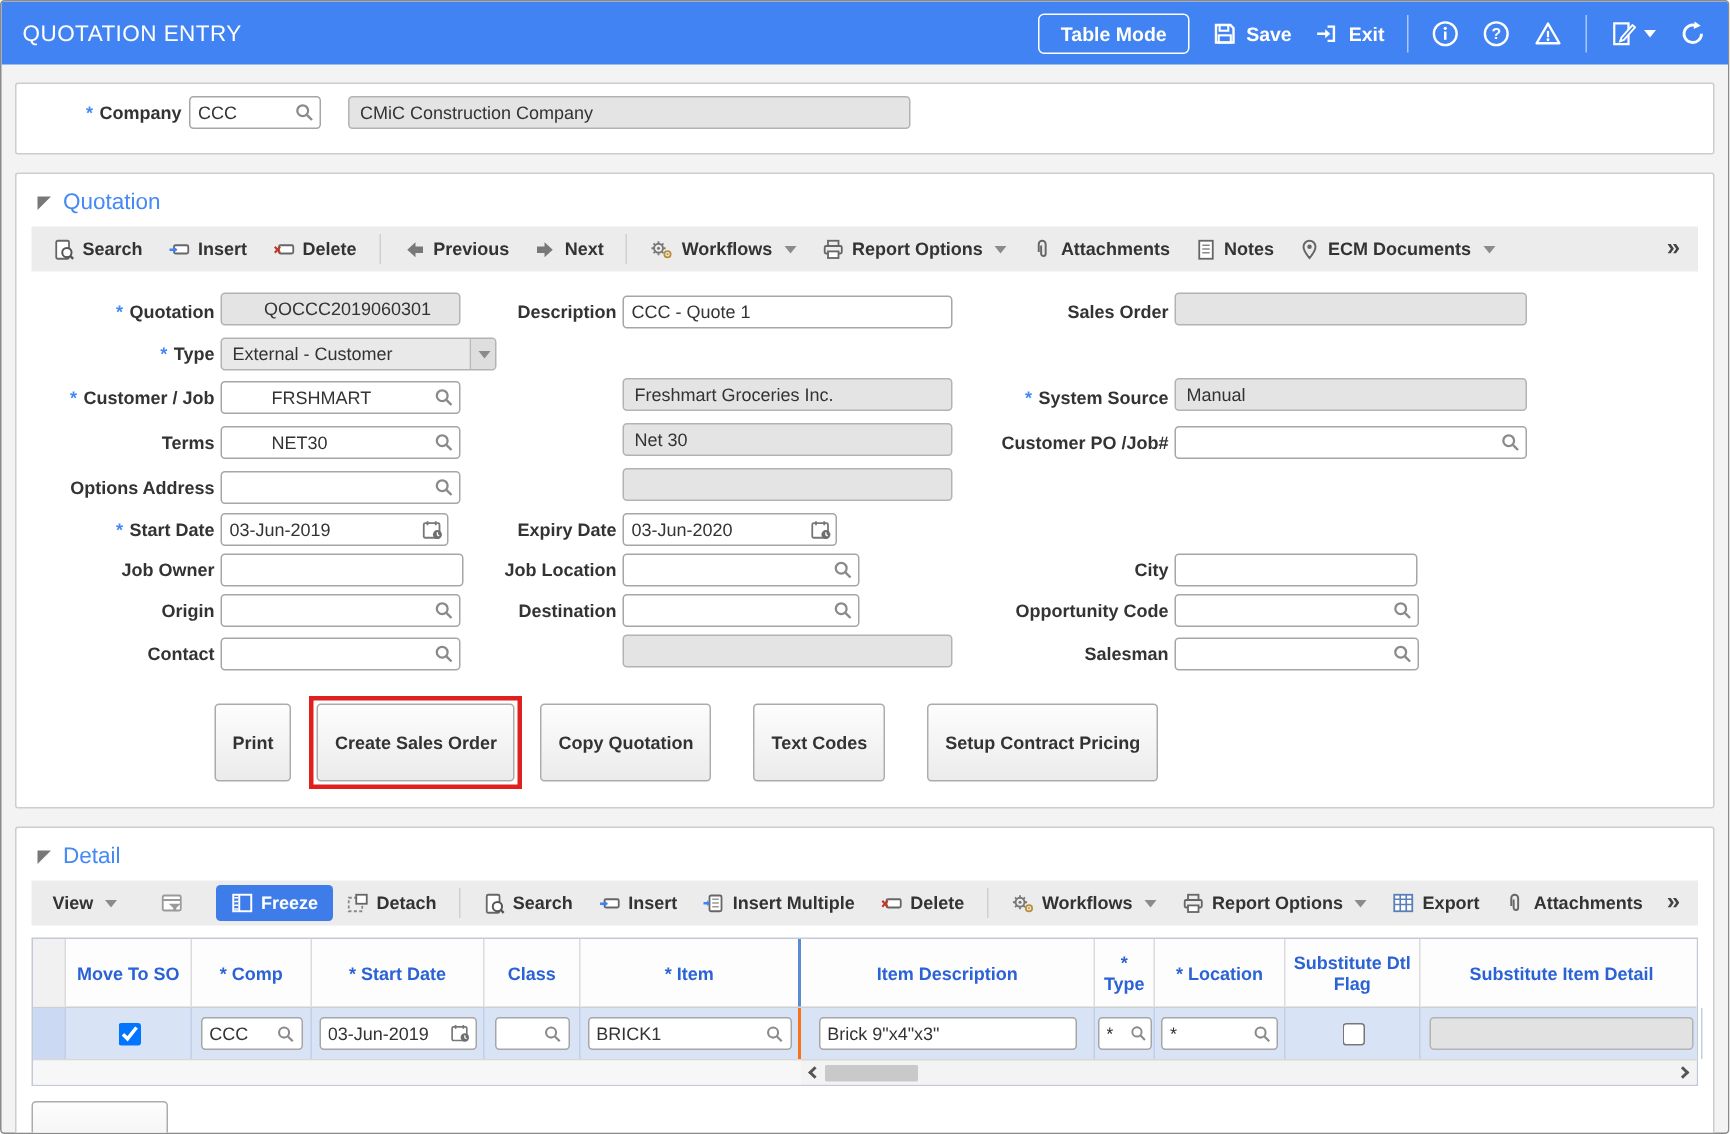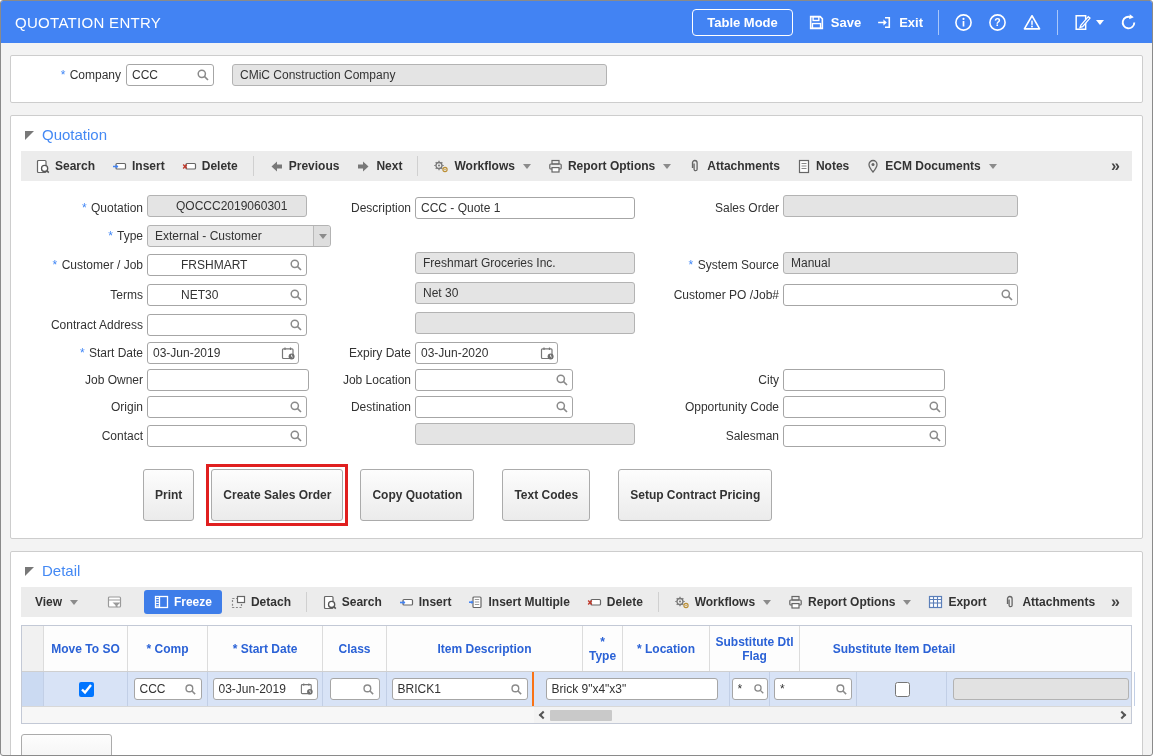--- a/index.html
+++ b/index.html
@@ -28,21 +28,21 @@
   .titem{display:flex;align-items:center;gap:5px;background:none;border:none;font-weight:bold;color:#333;font-size:12px;padding:4px 8px;cursor:pointer;font-family:inherit;white-space:nowrap;}
   .tsep{width:1px;height:20px;background:#d0d0d0;margin:0 6px;}
   .caret{width:0;height:0;border-left:4px solid transparent;border-right:4px solid transparent;border-top:5px solid #8b8b8b;margin-left:3px;}
   .tspacer{flex:1;}
   .chev{font-size:16px;font-weight:bold;color:#444;padding:2px 6px;}
   .freeze-active{background:#3e7de9;color:#fff;border-radius:3px;padding:5px 10px;}
   .ticon{display:flex;align-items:center;}
 
   
   .formgrid{display:grid;grid-template-columns:110px 172px 88px 238px 122px 236px;column-gap:4px;row-gap:5px;margin:14px 0 0 22px;align-items:center;}
-  .lbl{text-align:right;font-weight:normal;color:#333;white-space:nowrap;}
+  .lbl{text-align:right;font-weight:bold;color:#333;white-space:nowrap;}
   .req{color:#4187f6;margin-right:1px;}
   .ro{background:#e4e4e4;border:1px solid #b3b3b3;border-radius:3px;height:22px;line-height:20px;padding:0 7px;color:#333;overflow:hidden;white-space:nowrap;}
   .plain{height:22px;border:1px solid #a6a6a6;border-radius:3px;padding:0 5px;font:inherit;color:#333;outline:none;background:#fff;}
   .sfield{position:relative;display:inline-flex;align-items:center;height:22px;border:1px solid #a6a6a6;border-radius:3px;background:#fff;}
   .sfield input{border:none;outline:none;flex:1;min-width:0;padding:0 5px;font:inherit;background:transparent;color:#333;}
   .icbox{width:20px;height:100%;display:flex;align-items:center;justify-content:center;cursor:pointer;flex:none;}
   .selectbox{display:inline-flex;height:22px;border:1px solid #b3b3b3;border-radius:3px;background:#e9e9e9;align-items:center;}
   .selectbox .val{padding:0 7px;flex:1;white-space:nowrap;}
   .selectbox .dd{width:19px;align-self:stretch;border-left:1px solid #b9b9b9;display:flex;align-items:center;justify-content:center;background:#dedede;border-radius:0 3px 3px 0;cursor:pointer;}
 
@@ -351,21 +351,21 @@
           <input value="" style="">
           <span class="icbox">
               <svg width="14" height="14" viewBox="0 0 14 14">
                 <circle cx="5.8" cy="5.8" r="3.6" fill="none" stroke="#8a8a8a" stroke-width="1.5"></circle>
                 <path d="M8.6 8.6L12 12" stroke="#8a8a8a" stroke-width="1.6"></path>
               </svg>
             </span>
         </span>
       </span>
 
-      <span class="lbl">Contract Address</span>
+      <span class="lbl">Options Address</span>
       <span>
         <span class="sfield w160">
           <input value="" style="">
           <span class="icbox">
               <svg width="14" height="14" viewBox="0 0 14 14">
                 <circle cx="5.8" cy="5.8" r="3.6" fill="none" stroke="#8a8a8a" stroke-width="1.5"></circle>
                 <path d="M8.6 8.6L12 12" stroke="#8a8a8a" stroke-width="1.6"></path>
               </svg>
             </span>
         </span>
@@ -630,20 +630,21 @@
       <button class="titem chev">»</button>
     </div>
 
     <div class="dtable">
       <div class="thead">
         <div class="th c0"></div>
         <div class="th c1">Move To SO</div>
         <div class="th c2">* Comp</div>
         <div class="th c3">* Start Date</div>
         <div class="th c4">Class</div>
+        <div class="th c5">* Item</div>
         <div class="th c6">Item Description</div>
         <div class="th c7">* Type</div>
         <div class="th c8">* Location</div>
         <div class="th c9">Substitute Dtl Flag</div>
         <div class="th c10">Substitute Item Detail</div>
       </div>
       <div class="trow">
         <div class="td c0"></div>
         <div class="td c1">
           <input type="checkbox" class="cb" checked="checked" style="">

